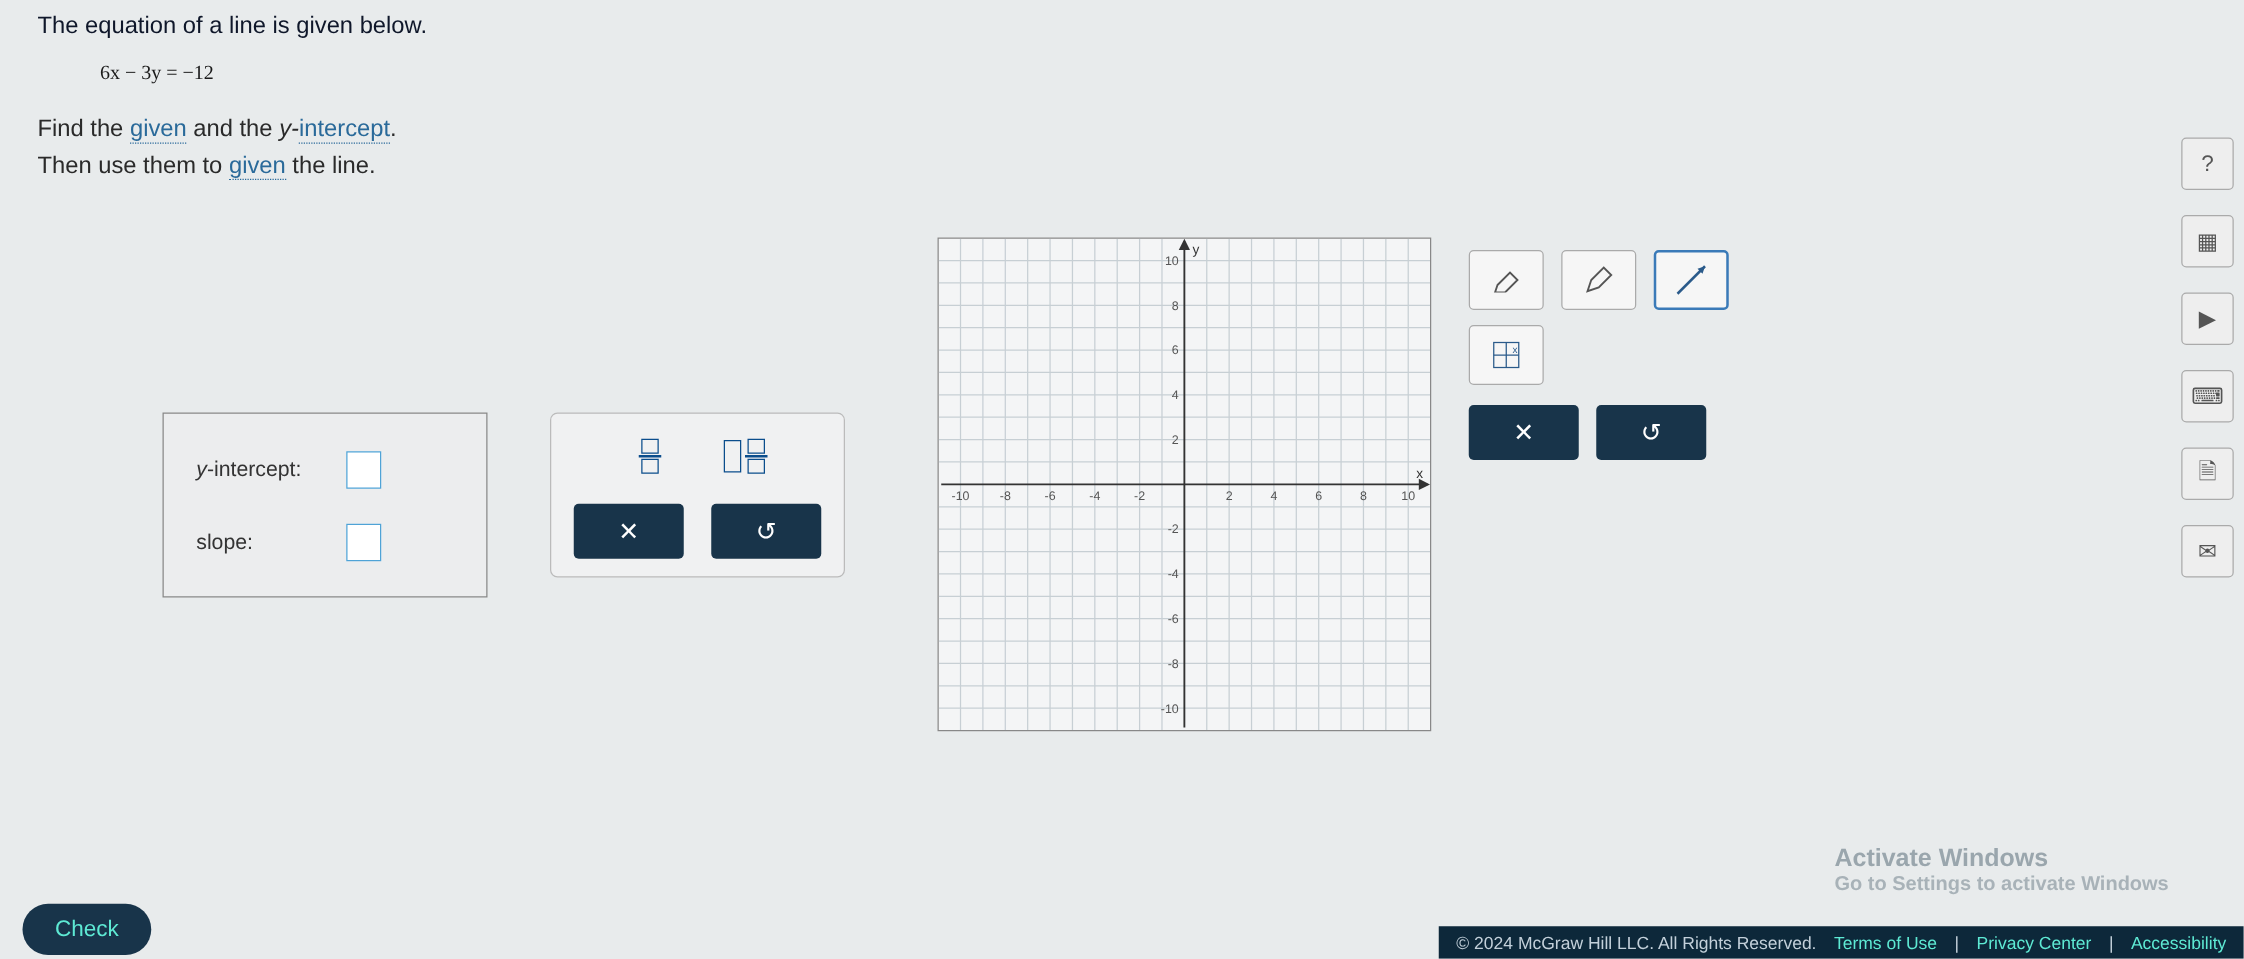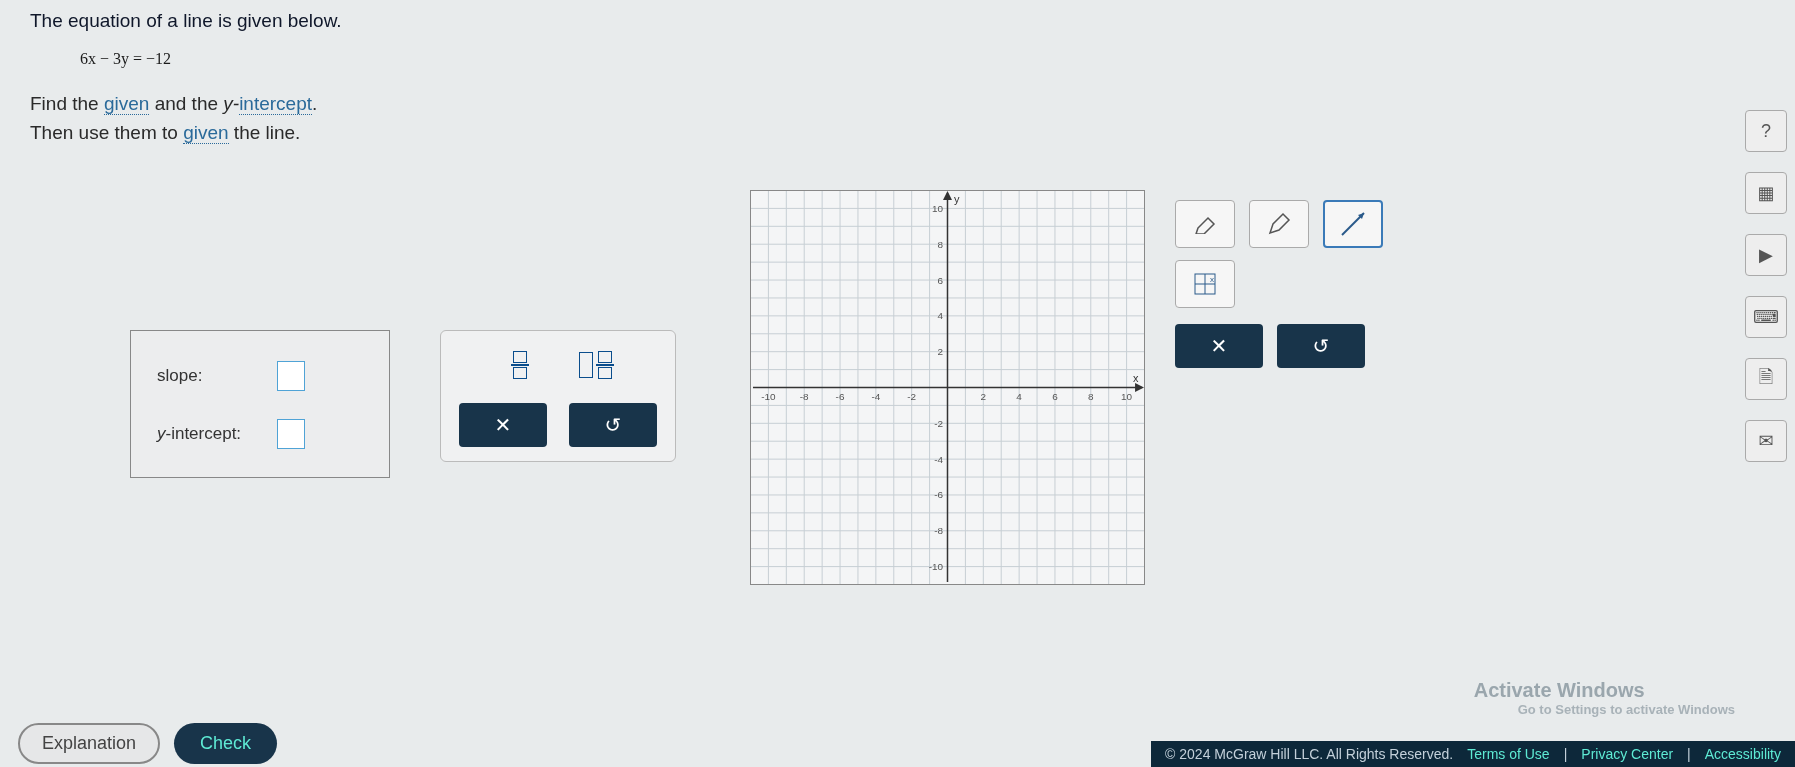--- a/index.html
+++ b/index.html
@@ -35,44 +35,44 @@
 
   .right-rail { position:absolute; right:8px; top:110px; display:flex; flex-direction:column; gap:20px; align-items:center; }
   .rail-btn { width:42px; height:42px; border:1px solid #aaa; border-radius:4px; background:#eee; display:flex; align-items:center; justify-content:center; color:#555; font-size:18px; cursor:pointer; }
 
   .bottom-bar { position:absolute; bottom:0; left:0; right:0; height:48px; display:flex; align-items:center; padding:0 18px; }
   .exp-btn { border:2px solid #888; border-radius:22px; padding:8px 22px; font-size:18px; background:#e6e7e8; color:#444; cursor:pointer; margin-right:14px; }
   .check-btn { border:none; border-radius:22px; padding:10px 26px; font-size:18px; background:#18344a; color:#5eead4; cursor:pointer; }
   .footer-right { position:absolute; right:0; bottom:0; height:26px; background:#0d283a; color:#c3d0da; font-size:14px; display:flex; align-items:center; padding:0 14px; gap:14px; }
   .footer-right a { color:#5eead4; text-decoration:none; }
   .watermark { position:absolute; right:60px; bottom:50px; color:#9aa6ad; font-size:20px;font-weight:bold; }
-  .watermark small{ display:block; font-size:13px; color:#a8b2b8;margin-left:44px;}
+  .watermark small{ display:block; font-size:16px; color:#a8b2b8;}
 </style>
 </head>
 <body>
 
 <div class="content">
   <div class="prompt-line">The equation of a line is given below.</div>
   <div class="equation">6x − 3y = −12</div>
   <div class="instr">
     <span>Find the </span><span class="ul">given</span><span> and the </span><i>y-</i><span class="ul">intercept</span><span>.</span>
   </div>
   <div class="instr">
     <span>Then use them to </span><span class="ul">given</span><span> the line.</span>
   </div>
 </div>
 
 <div class="work-row">
   <div class="answer-box">
     <div class="ans-row">
+      <span class="ans-label"><i>y</i>-intercept:</span>
+      <span class="ans-input"></span>
+    </div>
+    <div class="ans-row">
       <span class="ans-label">slope:</span>
-      <span class="ans-input"></span>
-    </div>
-    <div class="ans-row">
-      <span class="ans-label"><i>y</i>-intercept:</span>
       <span class="ans-input"></span>
     </div>
   </div>
 
   <div class="tool-panel">
     <div class="tool-row">
       <div class="frac-btn">
         <div class="frac-top"></div>
           <div class="frac-line"></div>
           <div class="frac-bot"></div>
@@ -213,21 +213,20 @@
   <div class="rail-btn">🗎</div>
   <div class="rail-btn">✉</div>
 </div>
 
 <div class="watermark">
   <span>Activate Windows</span>
   <small>Go to Settings to activate Windows</small>
 </div>
 
 <div class="bottom-bar">
-  <button class="exp-btn">Explanation</button>
   <button class="check-btn">Check</button>
 </div>
 
 <div class="footer-right">
   <span>© 2024 McGraw Hill LLC. All Rights Reserved.</span>
   <a href="#">Terms of Use</a>
     <span>|</span>
   <a href="#">Privacy Center</a>
     <span>|</span>
   <a href="#">Accessibility</a>

